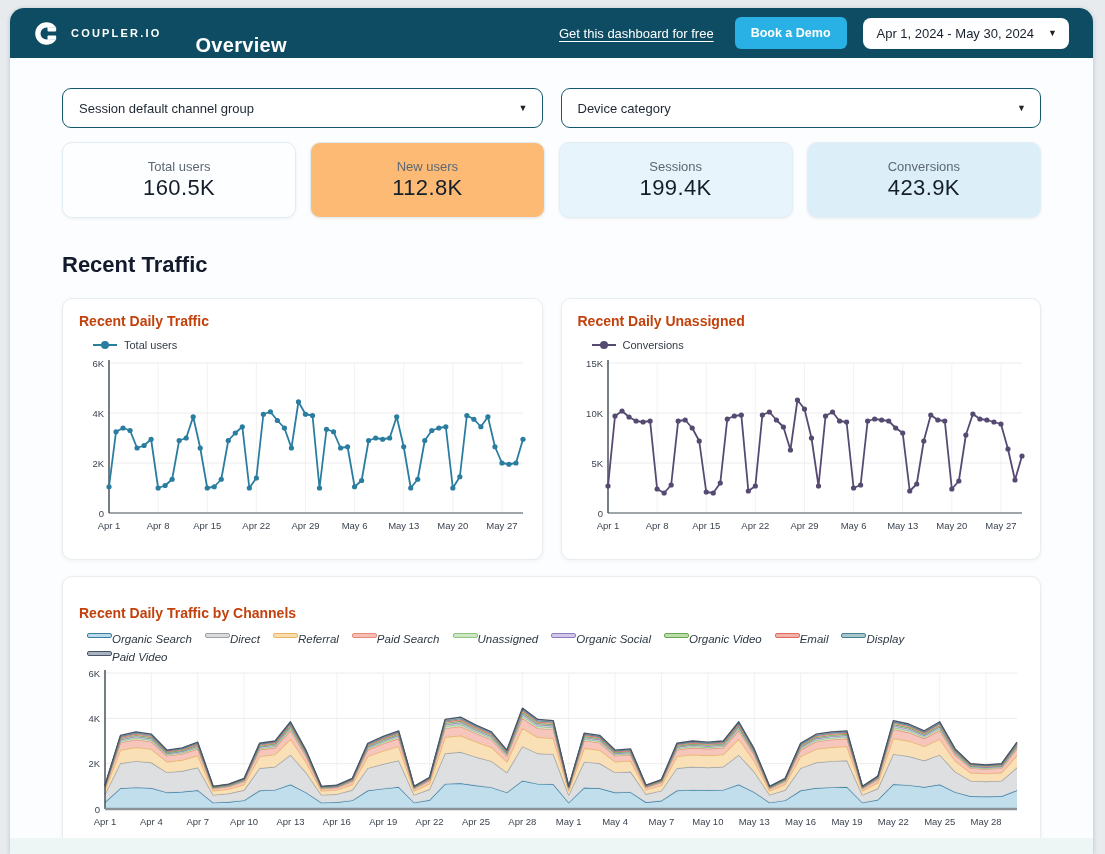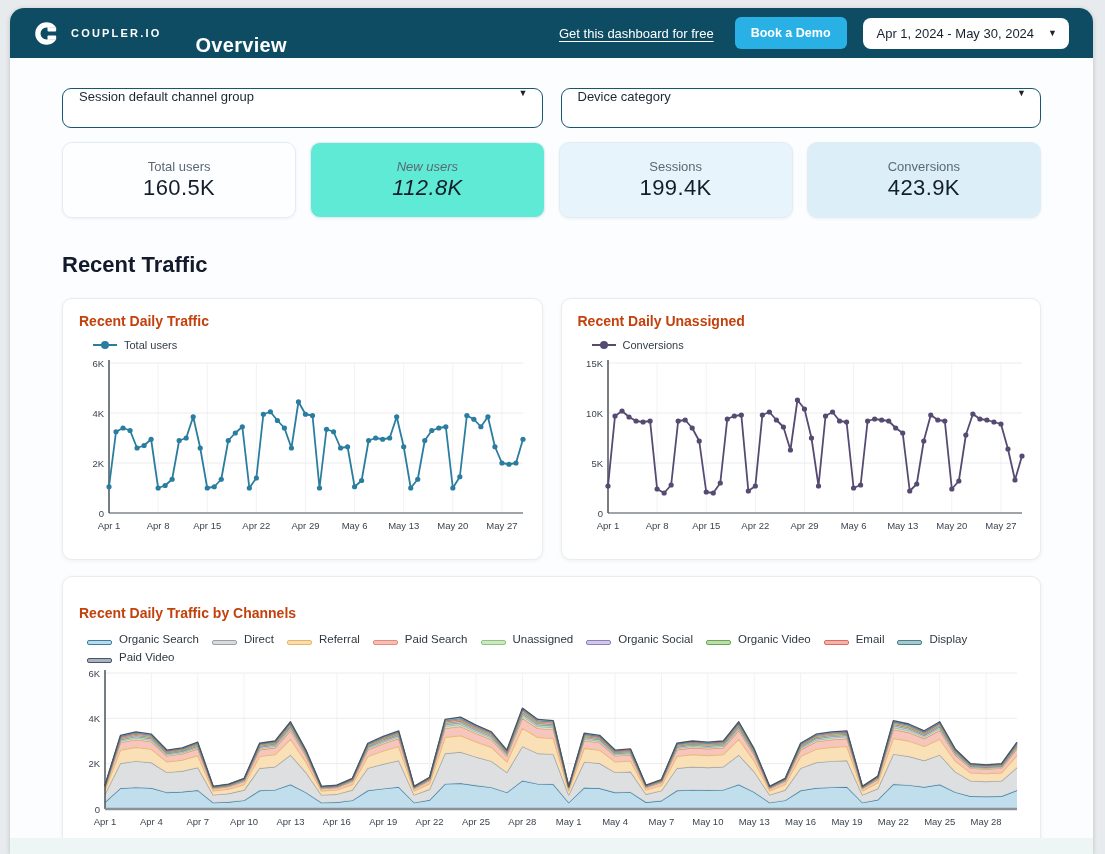--- a/index.html
+++ b/index.html
@@ -23,42 +23,42 @@
   .hdr-right{margin-left:auto;display:flex;align-items:center;}
   .free-link{color:#fff;font-size:13px;text-decoration:underline;text-underline-offset:3px;cursor:pointer;}
   .demo-btn{background:#29b1e5;color:#fff;border:none;border-radius:6px;font-size:12.5px;font-weight:700;
     padding:9px 16px;margin-left:21px;cursor:pointer;font-family:inherit;}
   .date-select{background:#fff;border-radius:8px;margin-left:16px;min-width:168px;display:flex;align-items:center;
     justify-content:space-between;padding:8px 12px 8px 14px;font-size:13px;color:#17222e;cursor:pointer;gap:14px;}
   .caret{font-size:9px;color:#222;line-height:1;}
   
   .filters{margin:30px 52px 0;display:flex;gap:18px;}
   .filter{flex:1;height:40px;border:1.6px solid #14576e;border-radius:9px;background:#fff;display:flex;
-    align-items:flex-start;justify-content:space-between;padding:0 14px 0 16px;font-size:13px;color:#1d2733;cursor:pointer;box-sizing:border-box;}
+    align-items:center;justify-content:space-between;padding:0 14px 0 16px;font-size:13px;color:#1d2733;cursor:pointer;box-sizing:border-box;}
   
   .kpis{margin:14px 52px 0;display:flex;gap:14px;}
   .kpi{flex:1;height:74px;border-radius:10px;border:1px solid #e2edf3;box-shadow:0 1px 3px rgba(30,60,80,.07);
     display:flex;flex-direction:column;align-items:center;justify-content:center;}
   .kpi-label{font-size:13px;color:#5c6874;}
   .kpi-value{font-size:22px;color:#141e2a;font-weight:500;letter-spacing:.4px;margin-top:1px;}
   
   .section-title{margin:34px 52px 0;font-size:22px;font-weight:700;color:#121a2b;}
   
   .charts-row{margin:20px 52px 0;display:flex;gap:18px;}
   .chart-card{flex:1;background:#fff;border:1px solid #e8edf0;border-radius:10px;
     box-shadow:0 1px 4px rgba(20,40,60,.06);padding:14px 14px 8px 16px;box-sizing:border-box;}
   .chart-title{font-size:14px;font-weight:700;color:#c2410c;}
   .chart-legend{display:flex;align-items:center;gap:7px;margin:10px 0 4px 14px;font-size:11px;color:#333c46;}
   .lm{position:relative;width:24px;height:8px;flex:0 0 auto;}
   .lm .ln{position:absolute;left:0;right:0;top:3px;height:2px;}
   .lm .dt{position:absolute;left:8px;top:0;width:8px;height:8px;border-radius:50%;}
   .channels-card{margin:16px 52px 0;background:#fff;border:1px solid #e8edf0;border-radius:10px;
     box-shadow:0 1px 4px rgba(20,40,60,.06);padding:28px 16px 10px;box-sizing:border-box;}
   .ch-legend{display:flex;flex-wrap:wrap;gap:6px 13px;margin:12px 0 4px 8px;max-width:900px;}
-  .ch-item{display:flex;align-items:flex-end;gap:7px;font-size:11.5px;color:#2e3842;}
+  .ch-item{display:flex;align-items:flex-start;font-size:11.5px;color:#2e3842;font-style:italic;}
   .swatch{width:25px;height:5px;border-radius:2px;box-sizing:border-box;}
   svg text.tick{font-family:"Liberation Sans","DejaVu Sans",sans-serif;font-size:9.5px;fill:#3c4450;}
 </style>
 </head>
 <body>
 
 <div class="frame">
 
   <div class="header">
     <svg class="logo" viewBox="0 0 28 28">
@@ -88,21 +88,21 @@
       <span>Device category</span>
       <span class="caret">▼</span>
     </div>
   </div>
 
   <div class="kpis">
     <div class="kpi" style="background: rgb(253, 254, 255);">
       <span class="kpi-label">Total users</span>
       <span class="kpi-value">160.5K</span>
     </div>
-    <div class="kpi" style="background: #5eead4; font-style: italic;">
+    <div class="kpi" style="background: #fdba74;">
       <span class="kpi-label">New users</span>
       <span class="kpi-value">112.8K</span>
     </div>
     <div class="kpi" style="background: rgb(231, 244, 251);">
       <span class="kpi-label">Sessions</span>
       <span class="kpi-value">199.4K</span>
     </div>
     <div class="kpi" style="background: rgb(220, 239, 249);">
       <span class="kpi-label">Conversions</span>
       <span class="kpi-value">423.9K</span>

